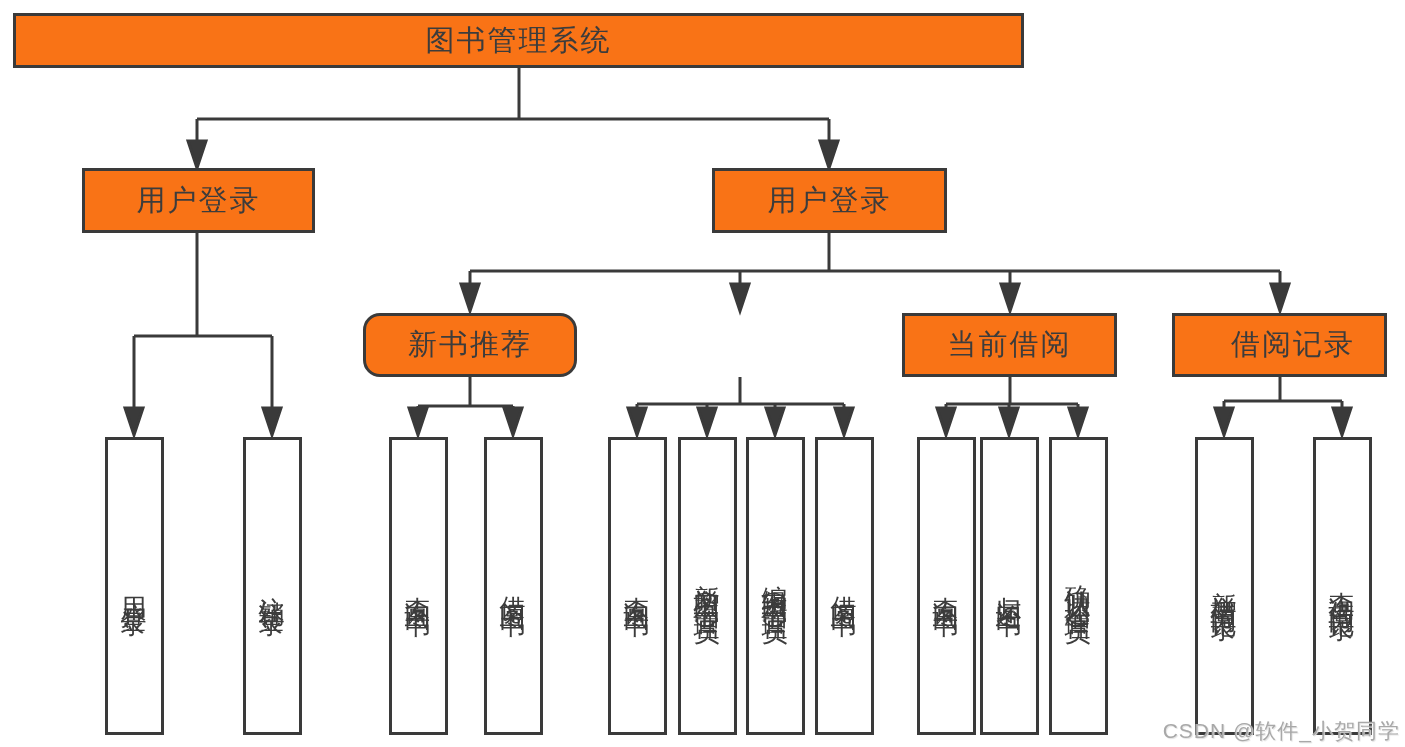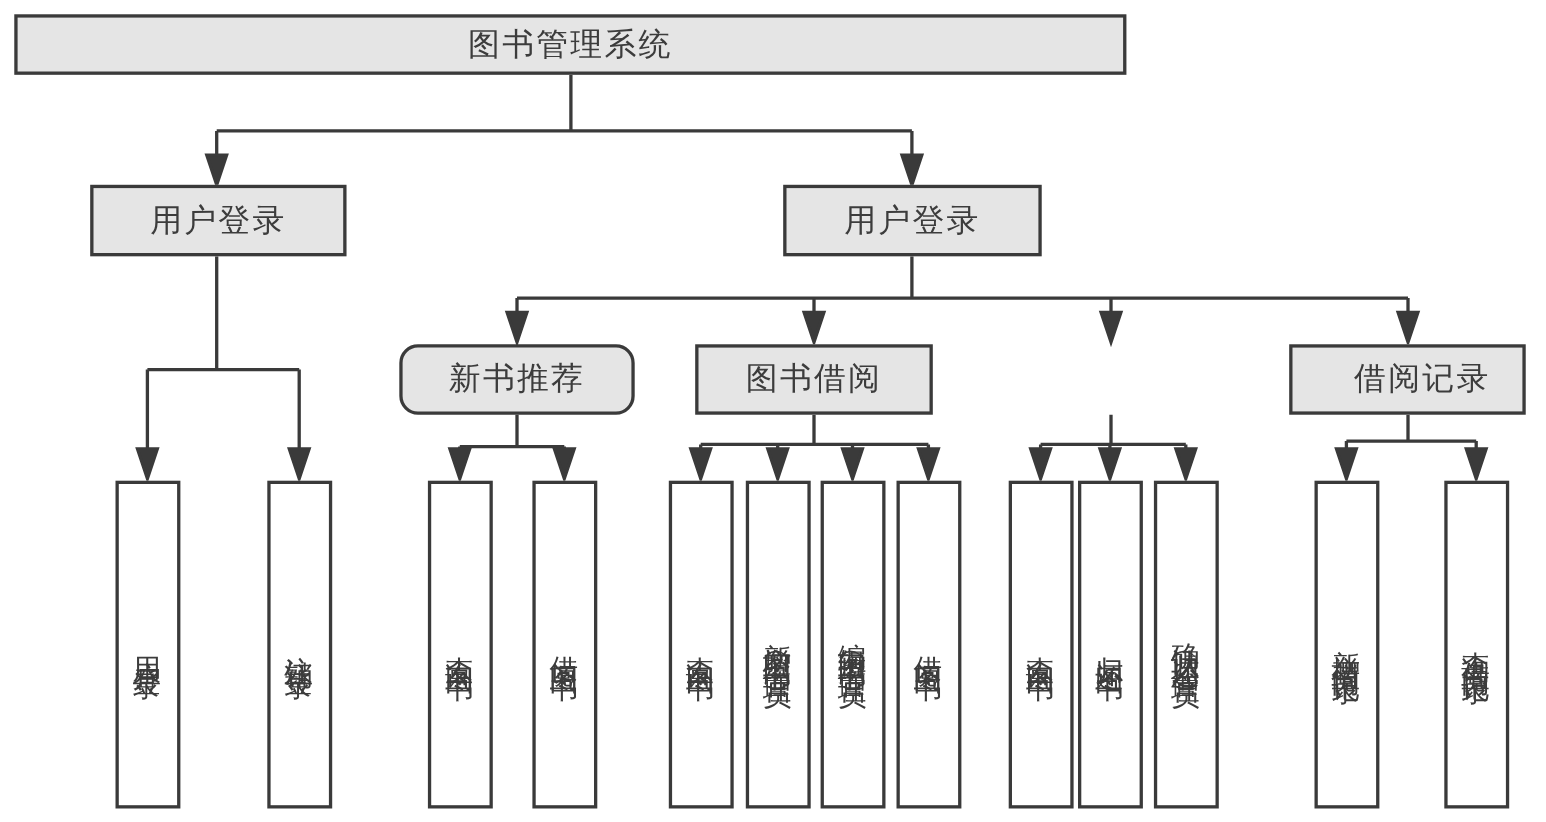--- a/index.html
+++ b/index.html
@@ -9,21 +9,21 @@
     height: 747px;
     background: #ffffff;
     font-family: "Liberation Sans", sans-serif;
     overflow: hidden;
   }
   .edges { position: absolute; left: 0; top: 0; width: 1405px; height: 747px; }
   .hbox {
     position: absolute;
     box-sizing: border-box;
     border: 3px solid #3a3a3a;
-    background: #e5e5e5;
+    background: #f97316;
     display: flex;
     align-items: center;
     justify-content: center;
     font-size: 29px;
     letter-spacing: 2px;
     color: #3c3c3c;
     white-space: nowrap;
   }
   .vbox {
     position: absolute;
@@ -108,35 +108,36 @@
       </g>
     </g>
   </svg>
 
   <div class="hbox" style="left:13px; top:13px; width:1011px; height:55px;">图书管理系统</div>
 
   <div class="hbox" style="left:82px; top:168px; width:233px; height:65px;">用户登录</div>
   <div class="hbox" style="left:712px; top:168px; width:235px; height:65px;">用户登录</div>
 
   <div class="hbox" style="left:363px; top:313px; width:214px; height:64px;border-radius:17px;">新书推荐</div>
-  <div class="hbox" style="left:632px; top:313px; width:216px; height:64px;">图书借阅</div>
+  <div class="hbox" style="left:902px; top:313px; width:215px; height:64px;">当前借阅</div>
   <div class="hbox" style="left:1172px; top:313px; width:215px; height:64px;padding-left:27px;">借阅记录</div>
 
   <div class="vbox" style="left:105px;">用户登录</div>
   <div class="vbox" style="left:243px;">注销登录</div>
 
   <div class="vbox" style="left:389px;">查询图书</div>
   <div class="vbox" style="left:484px;">借阅图书</div>
 
   <div class="vbox" style="left:608px;">查询图书</div>
   <div class="vbox" style="left:678px;">新增图书（管理员）</div>
   <div class="vbox" style="left:746px;">编辑图书（管理员）</div>
   <div class="vbox" style="left:815px;">借阅图书</div>
 
   <div class="vbox" style="left:917px;">查询图书</div>
   <div class="vbox" style="left:980px;">归还图书</div>
   <div class="vbox" style="left:1049px;">确认归还（管理员）</div>
 
   <div class="vbox" style="left:1195px;">新增借阅记录</div>
   <div class="vbox" style="left:1313px;">查询借阅记录</div>
 
+  <div class="watermark">CSDN @软件_小贺同学</div>
 
 </div>
 
 </body></html>

